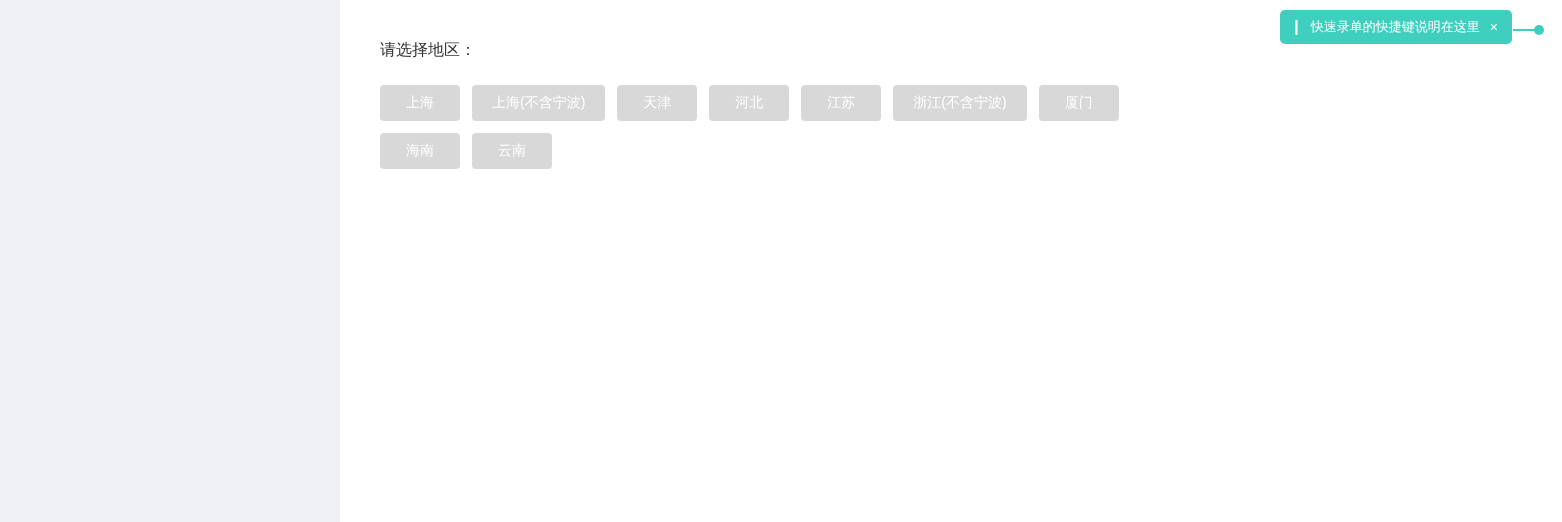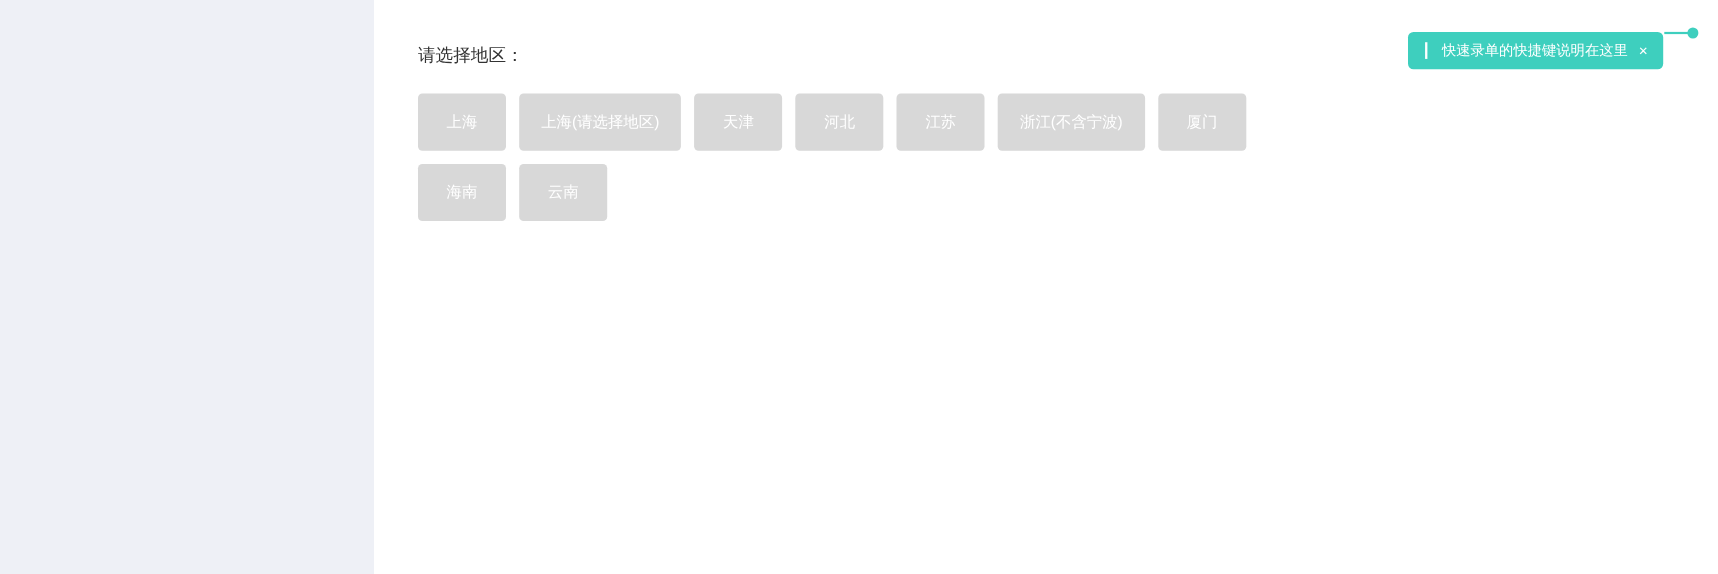--- a/index.html
+++ b/index.html
@@ -49,34 +49,34 @@
       gap: 12px;
       margin-bottom: 12px;
     }
 
     .region-btn {
       background: #d8d8d8;
       color: #fff;
       border: none;
       border-radius: 4px;
       padding: 0 20px;
-      height: 52px;
+      height: 36px;
       font-size: 14px;
       cursor: pointer;
       white-space: nowrap;
       min-width: 80px;
       display: flex;
       align-items: center;
       justify-content: center;
     }
 
     
     .tooltip-banner {
       position: absolute;
-      top: 29px;
+      top: 10px;
       right: 50px;
       background: #3ecfbe;
       color: #fff;
       font-size: 13px;
       padding: 8px 14px;
       border-radius: 5px;
       display: flex;
       align-items: center;
       gap: 10px;
       white-space: nowrap;
@@ -123,21 +123,21 @@
 <body>
 
 <div class="left-sidebar"></div>
 
 <div class="main-content">
   <div class="page-title">请选择地区：</div>
 
   <div class="region-buttons-row">
 
   <button class="region-btn">上海</button>
-      <button class="region-btn">上海(请选择地区)</button>
+      <button class="region-btn">上海(不含宁波)</button>
       <button class="region-btn">天津</button>
       <button class="region-btn">河北</button>
       <button class="region-btn">江苏</button>
       <button class="region-btn">浙江(不含宁波)</button>
       <button class="region-btn">厦门</button>
     </div>
   <div class="region-buttons-row">
 
       <button class="region-btn">海南</button>
       <button class="region-btn">云南</button>

